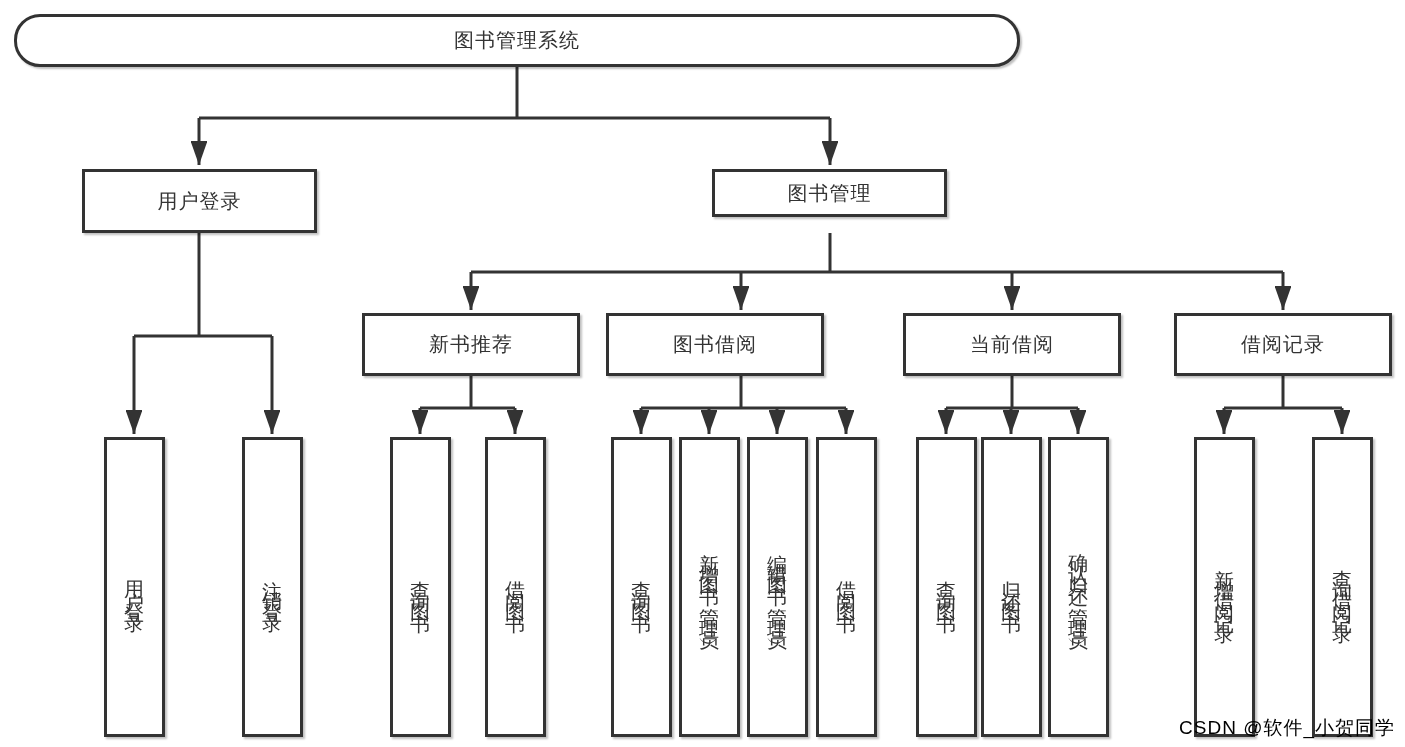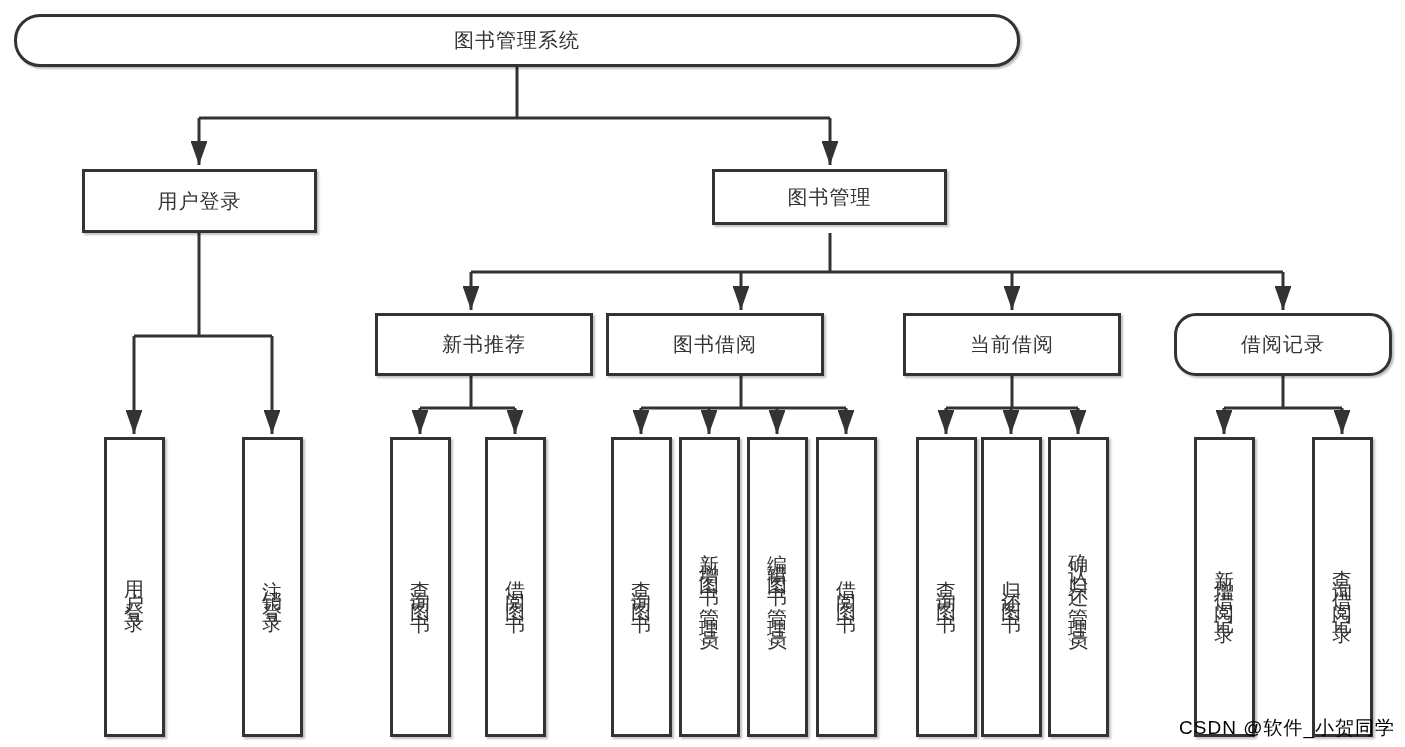--- a/index.html
+++ b/index.html
@@ -31,26 +31,26 @@
     align-items: center;
     justify-content: center;
     font-size: 20px;
     letter-spacing: 1px;
     z-index: 1;
     box-shadow: 2px 2px 2px rgba(0,0,0,0.25);
   }
   
   .node-root   { left: 14px;   top: 14px;  width: 1006px; height: 53px; border-radius: 26px; }
   .node-l2-a   { left: 82px;   top: 169px; width: 235px;  height: 64px; }
-  .node-l2-b   { left: 712px;  top: 169px; width: 235px;  height: 56px; }
+  .node-l2-b   { left: 712px;  top: 169px; width: 235px;  height: 48px; }
   .node-l3     { top: 313px; width: 218px; height: 63px; }
-  .node-l3-a   { left: 375px; }
+  .node-l3-a   { left: 362px; }
   .node-l3-b   { left: 606px; }
   .node-l3-c   { left: 903px; align-items: center; }
-  .node-l3-d   { left: 1174px; border-radius: 22px; }
+  .node-l3-d   { left: 1174px; }
   
   .leaf {
     top: 437px;
     width: 61px;
     height: 300px;
   }
   .leaf .vtext {
     writing-mode: vertical-rl;
     text-orientation: mixed;
     letter-spacing: 11px;

